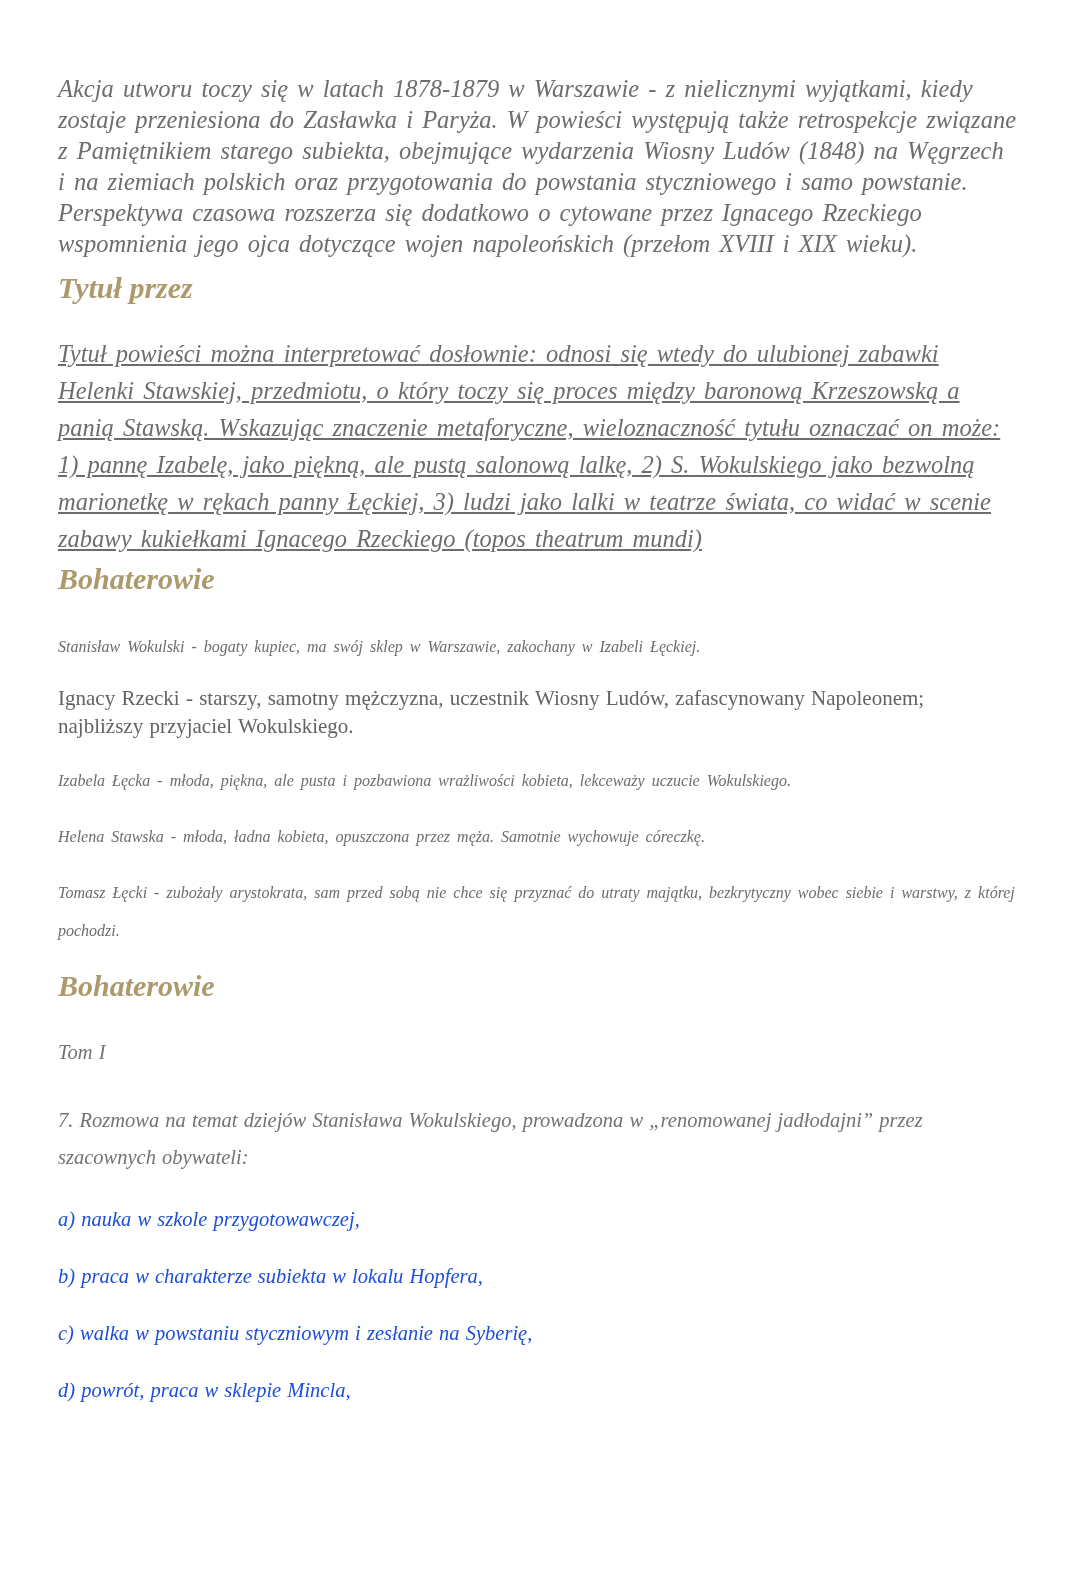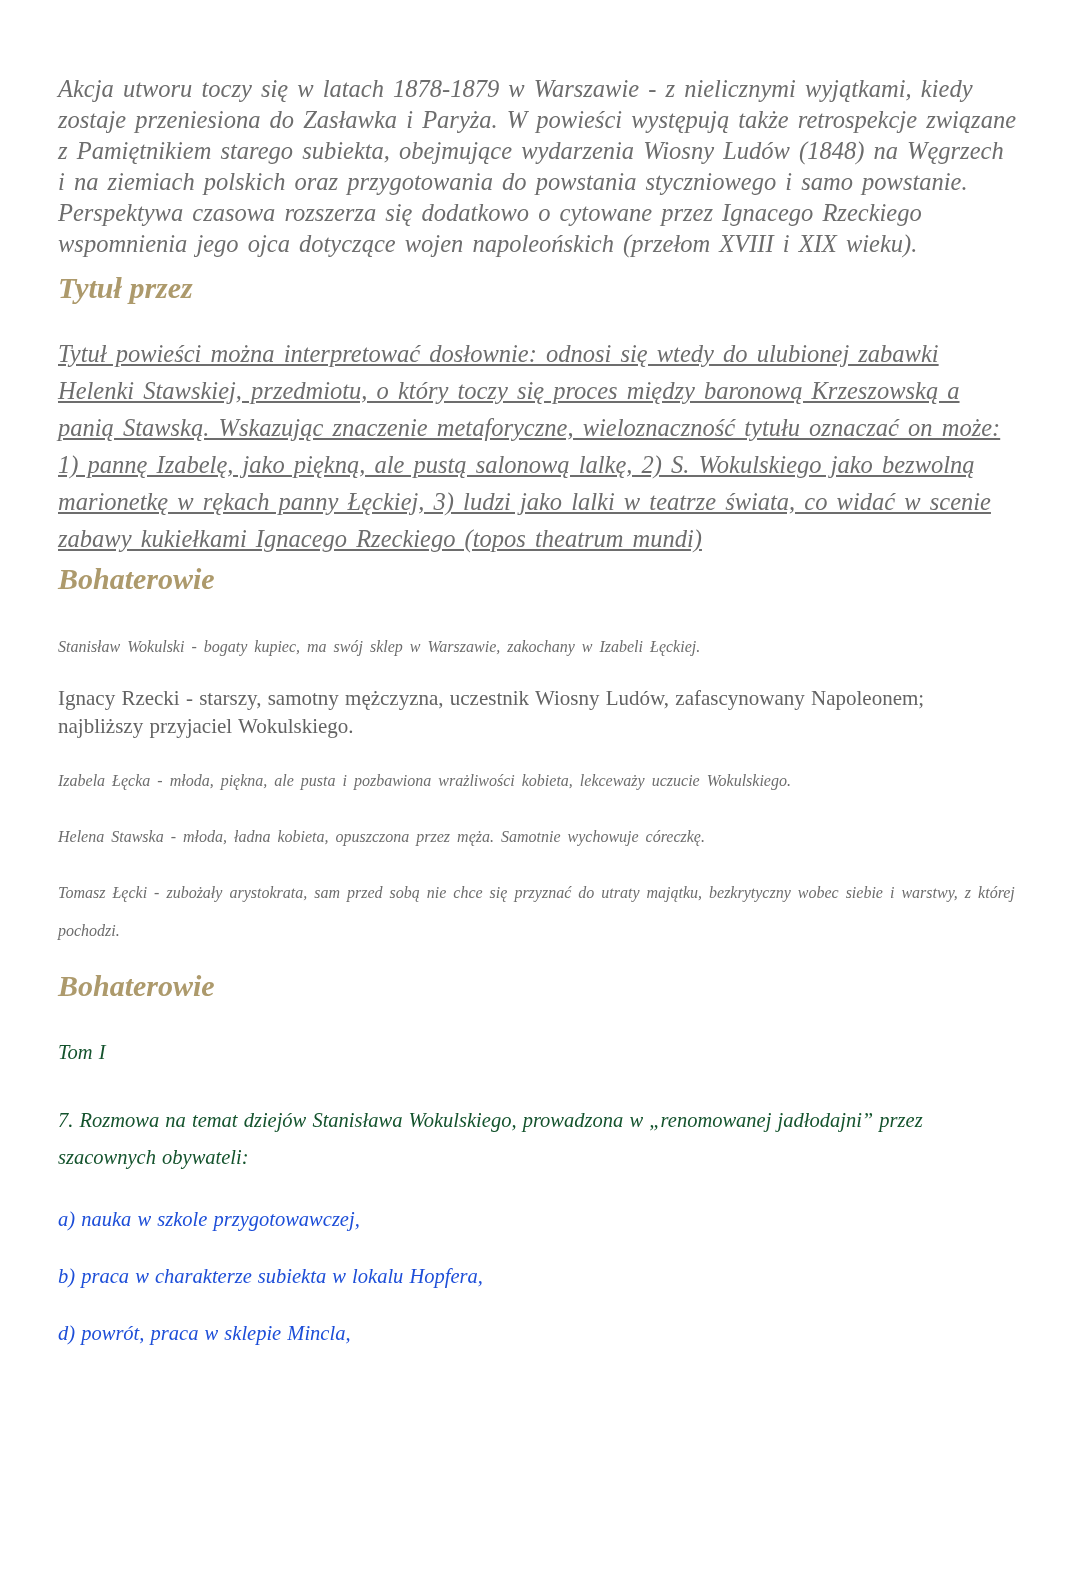--- a/index.html
+++ b/index.html
@@ -62,21 +62,21 @@
     color: #636363;
     margin: 4px 0 22px 0;
     max-width: 930px;
     word-spacing: 1px;
   }
   .heading-3 { margin-top: 14px; margin-bottom: 30px; }
   .small-italic {
     font-style: italic;
     font-size: 20.5px;
     line-height: 37px;
-    color: #14532d;
+    color: #737373;
     margin: 0 0 31px 0;
     max-width: 985px;
     word-spacing: 1px;
   }
   .plot-point {
     font-style: italic;
     font-size: 20.5px;
     line-height: 25px;
     color: #1d4ed8;
     margin: 0 0 32px 0;
@@ -110,16 +110,17 @@
   <h2 class="heading heading-3">Bohaterowie</h2>
 
   <p class="small-italic">Tom I</p>
 
   <p class="small-italic">7. Rozmowa na temat dziejów Stanisława Wokulskiego, prowadzona w „renomowanej jadłodajni” przez szacownych obywateli:</p>
 
   <p class="plot-point">a) nauka w szkole przygotowawczej,</p>
 
   <p class="plot-point">b) praca w charakterze subiekta w lokalu Hopfera,</p>
 
+  <p class="plot-point">c) walka w powstaniu styczniowym i zesłanie na Syberię,</p>
 
   <p class="plot-point">d) powrót, praca w sklepie Mincla,</p>
 
 </div>
 
 </body></html>

